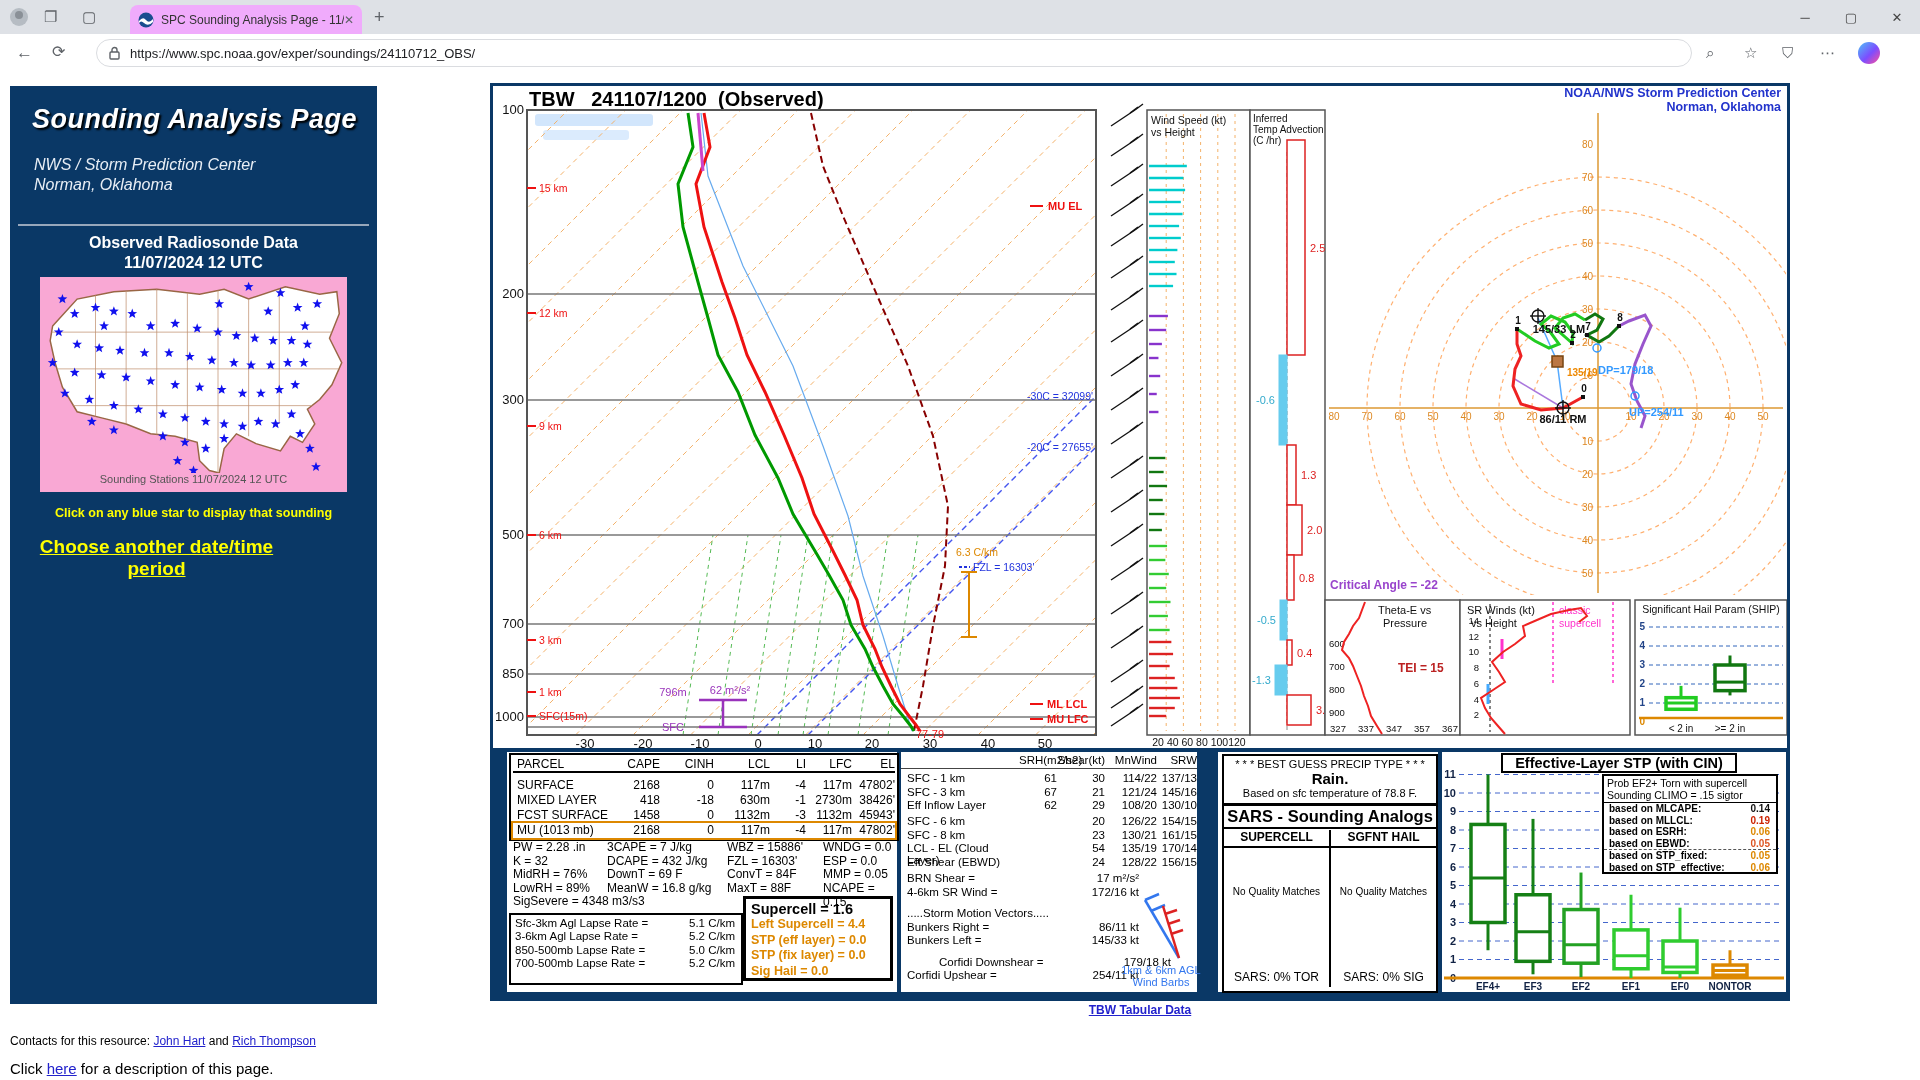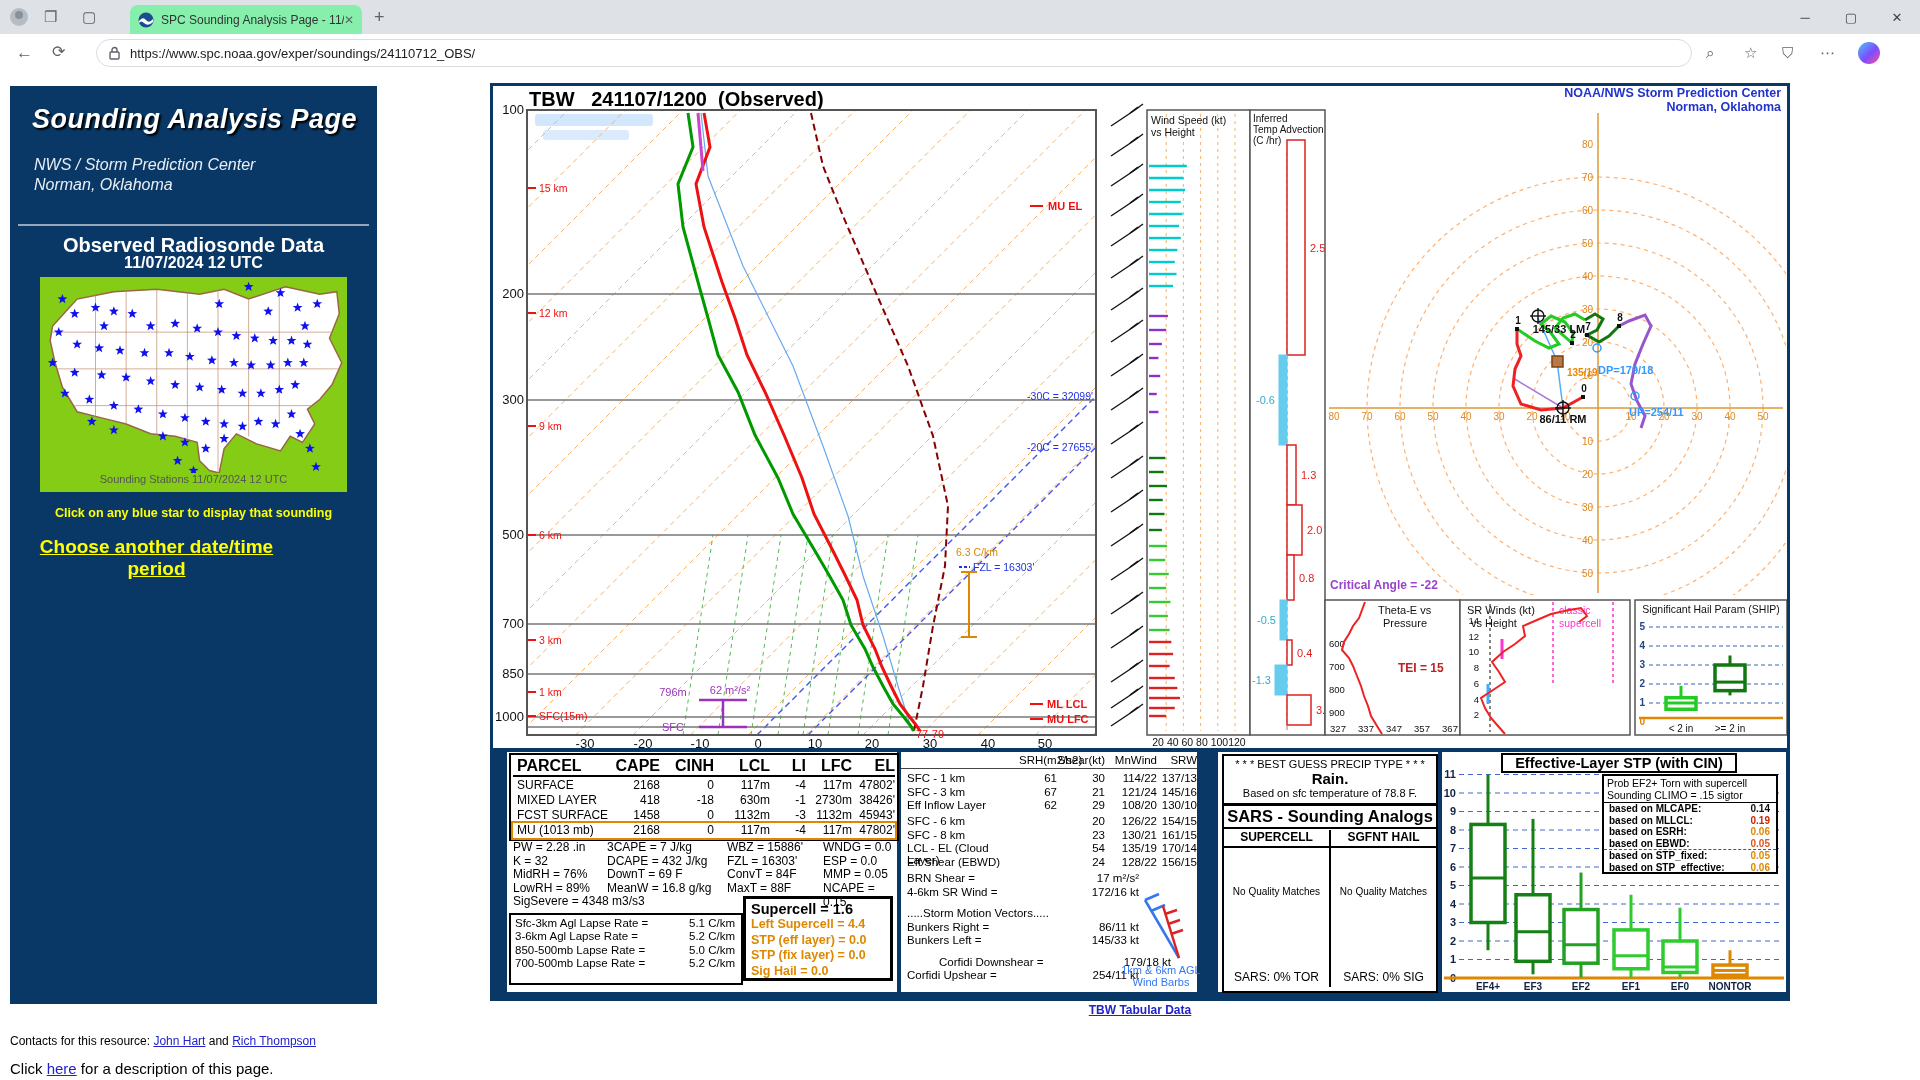--- a/index.html
+++ b/index.html
@@ -1,38 +1,38 @@
 <!DOCTYPE html>
 <html><head>
 <meta charset="utf-8">
 <style>
   html,body{margin:0;padding:0;width:1920px;height:1080px;overflow:hidden;
     font-family:"Liberation Sans",sans-serif;background:#fff;}
   .abs{position:absolute;}
   
   #tabbar{left:0;top:0;width:1920px;height:34px;background:#dee1e6;}
-  #tab{left:130px;top:5px;width:232px;height:29px;background:#86efac;border-radius:8px 8px 0 0;
+  #tab{left:130px;top:5px;width:232px;height:29px;background:#f0abfc;border-radius:8px 8px 0 0;
        display:flex;align-items:center;padding:0 8px;box-sizing:border-box;}
   #tab-title{font-size:12px;color:#333;white-space:nowrap;overflow:hidden;flex:1;margin-left:7px;}
   .chrome-glyph{color:#5f6368;font-size:15px;line-height:1;}
   .winbtn{top:0;width:46px;height:34px;display:flex;align-items:center;justify-content:center;color:#444;font-size:13px;}
   #addrbar{left:0;top:34px;width:1920px;height:38px;background:#fff;border-bottom:1px solid #d5d9dd;}
   #urlpill{left:96px;top:5px;width:1596px;height:28px;border:1px solid #dadce0;border-radius:14px;
        display:flex;align-items:center;padding:0 12px;box-sizing:border-box;}
   #url-text{font-size:13px;color:#202124;margin-left:10px;}
   
   #page{left:0;top:72px;width:1920px;height:1008px;background:#fff;}
   #sidebar{left:10px;top:14px;width:367px;height:918px;background:#0a3866;color:#fff;}
   #sb-head{left:8px;top:8px;width:351px;height:130px;border-bottom:2px solid #97a7bb;}
   #sb-title{left:14px;top:10px;font-size:27px;font-weight:bold;font-style:italic;
       text-shadow:2px 2px 2px #000;letter-spacing:.5px;}
   .sb-org{left:16px;font-size:16px;font-style:italic;color:#e8eef5;}
-  #sb-obs1{left:0;top:148px;width:367px;text-align:center;font-weight:bold;font-size:20px;}
+  #sb-obs1{left:0;top:148px;width:367px;text-align:center;font-weight:bold;font-size:16px;}
   #sb-obs2{left:0;top:168px;width:367px;text-align:center;font-weight:bold;font-size:16px;}
-  #map-box{left:30px;top:191px;width:307px;height:215px;background:#84cc16;}
+  #map-box{left:30px;top:191px;width:307px;height:215px;background:#f9a8d4;}
   #map-cap{left:0;top:196px;width:307px;text-align:center;color:#555;font-size:11px;}
   #sb-hint{left:0;top:420px;width:367px;text-align:center;color:#ff0;font-weight:bold;font-size:12.5px;}
   #sb-choose{left:0;top:450px;width:293px;text-align:center;}
   #sb-choose a{color:#ff0;font-weight:bold;font-size:19px;text-decoration:underline;cursor:pointer;}
   #footer1{left:10px;top:988px;font-size:15px;color:#000;}
   #footer2{left:10px;top:962px;font-size:12px;color:#000;text-align:center;}
   .blue-link{color:#2222cc;text-decoration:underline;cursor:pointer;}
   
   #frame{left:490px;top:11px;width:1300px;height:918px;border:3px solid #0a3866;box-sizing:border-box;background:#fff;}
   #snd-title{left:36px;top:2px;font-size:20px;font-weight:bold;white-space:pre;color:#000;}
@@ -45,21 +45,21 @@
   .panel{position:absolute;background:#fff;border:2px solid #0a3866;box-sizing:border-box;top:2px;height:244px;}
   #p-parcel{left:12px;width:394px;}
   #p-kin{left:406px;width:300px;}
   #p-sars{left:723px;width:224px;}
   #p-stp{left:947px;width:348px;}
   #parcel-table{position:absolute;left:2px;top:1px;width:386px;height:84px;border:2px solid #000;}
   .pgrid{display:grid;grid-template-columns:99px 50px 54px 56px 36px 46px 43px;}
   .pgrid span{font-size:12px;text-align:right;padding-right:2px;}
   .pgrid span:first-child{text-align:left;padding-left:4px;}
   #parcel-head{position:absolute;left:2px;top:2px;width:382px;border-bottom:2px solid #000;}
-  #parcel-head span{font-size:16px;font-weight:bold;}
+  #parcel-head span{font-size:12px;font-weight:normal;}
   #parcel-rows{position:absolute;left:2px;top:23px;width:382px;}
   .prow{height:15px;}
   .prow.mu{outline:2px solid #dd8800;outline-offset:0px;}
   #idx{position:absolute;left:0;top:88px;width:390px;font-size:12px;}
   .idxcol{position:absolute;top:0;}
   .idxcol div{height:13.5px;}
   #lapse-box{position:absolute;left:2px;top:161px;width:230px;height:68px;border:2px solid #000;font-size:11.5px;}
   .lv{display:flex;justify-content:space-between;padding:1.5px 6px 0 4px;}
   #sc-box{position:absolute;left:236px;top:144px;width:150px;height:85px;border:3px solid #000;box-sizing:border-box;padding:2px 0 0 5px;}
   #sc-line1{font-size:14.5px;font-weight:bold;color:#000;}

